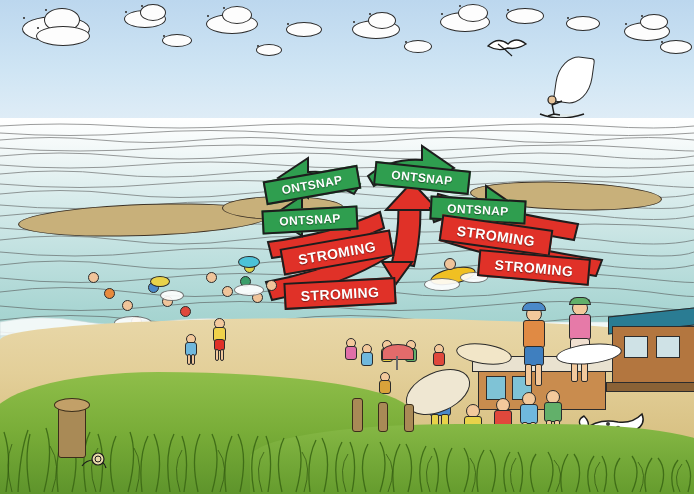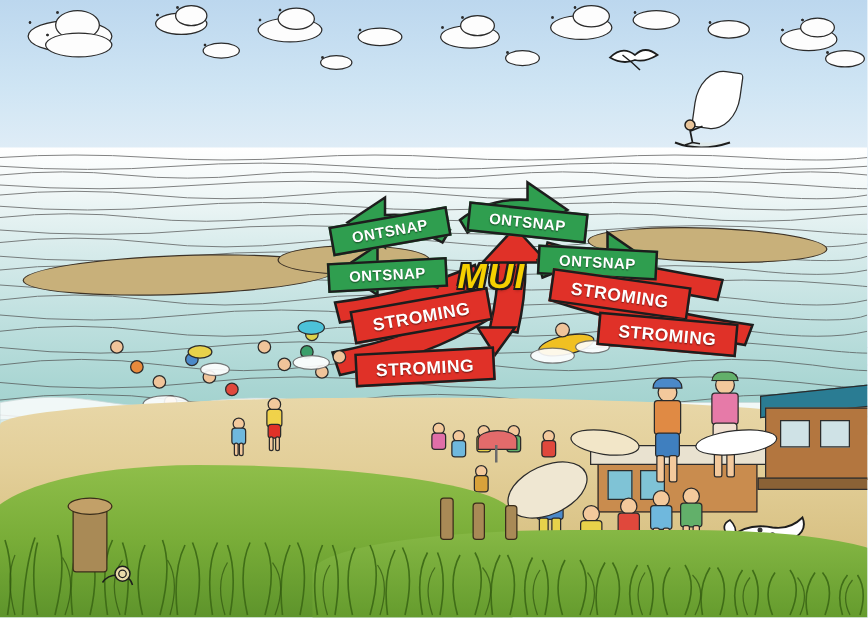--- a/index.html
+++ b/index.html
@@ -291,21 +291,20 @@
       <div class="banner green" style="left: 264px; top: 173px; width: 96px; height: 24px; font-size: 12px; transform: rotate(-10deg); z-index: 55;">ONTSNAP</div>
       <div class="banner green" style="left: 374px; top: 166px; width: 96px; height: 24px; font-size: 12px; transform: rotate(6deg); z-index: 55;">ONTSNAP</div>
       <div class="banner green" style="left: 262px; top: 208px; width: 96px; height: 24px; font-size: 12px; transform: rotate(-3deg); z-index: 55;">ONTSNAP</div>
       <div class="banner green" style="left: 430px; top: 198px; width: 96px; height: 24px; font-size: 12px; transform: rotate(3deg); z-index: 55;">ONTSNAP</div>
       <div class="banner red" style="left: 281px; top: 239px; width: 112px; height: 27px; font-size: 14px; transform: rotate(-10deg); z-index: 55;">STROMING</div>
       <div class="banner red" style="left: 440px; top: 222px; width: 112px; height: 27px; font-size: 14px; transform: rotate(8deg); z-index: 55;">STROMING</div>
       <div class="banner red" style="left: 478px; top: 254px; width: 112px; height: 27px; font-size: 14px; transform: rotate(5deg); z-index: 55;">STROMING</div>
       <div class="banner red" style="left: 284px; top: 280px; width: 112px; height: 27px; font-size: 14px; transform: rotate(-3deg); z-index: 55;">STROMING</div>
     </div>
 
-  <div class="mui-badge">MUI</div>
 
   <div>
     <div class="swimmer-head" style="left:88px;top:272px;width:9px;height:9px;background:#f0c49a;"></div>
     <div class="swimmer-head" style="left:104px;top:288px;width:9px;height:9px;background:#e88a3c;"></div>
     <div class="swimmer-head" style="left:122px;top:300px;width:9px;height:9px;background:#f0c49a;"></div>
     <div class="swimmer-head" style="left:148px;top:282px;width:9px;height:9px;background:#4b89c9;"></div>
     <div class="swimmer-head" style="left:162px;top:296px;width:9px;height:9px;background:#f0c49a;"></div>
     <div class="swimmer-head" style="left:180px;top:306px;width:9px;height:9px;background:#e0483c;"></div>
     <div class="swimmer-head" style="left:206px;top:272px;width:9px;height:9px;background:#f0c49a;"></div>
     <div class="swimmer-head" style="left:222px;top:286px;width:9px;height:9px;background:#f0c49a;"></div>

